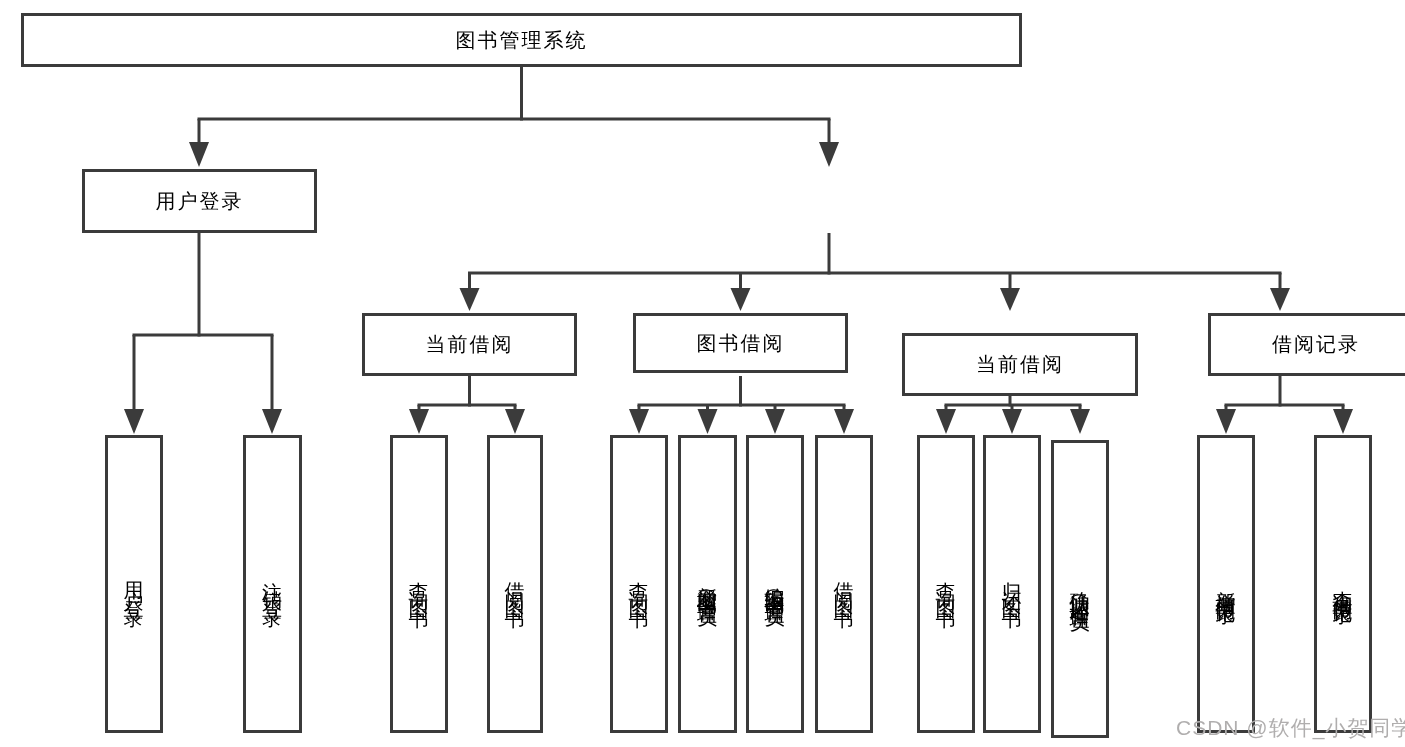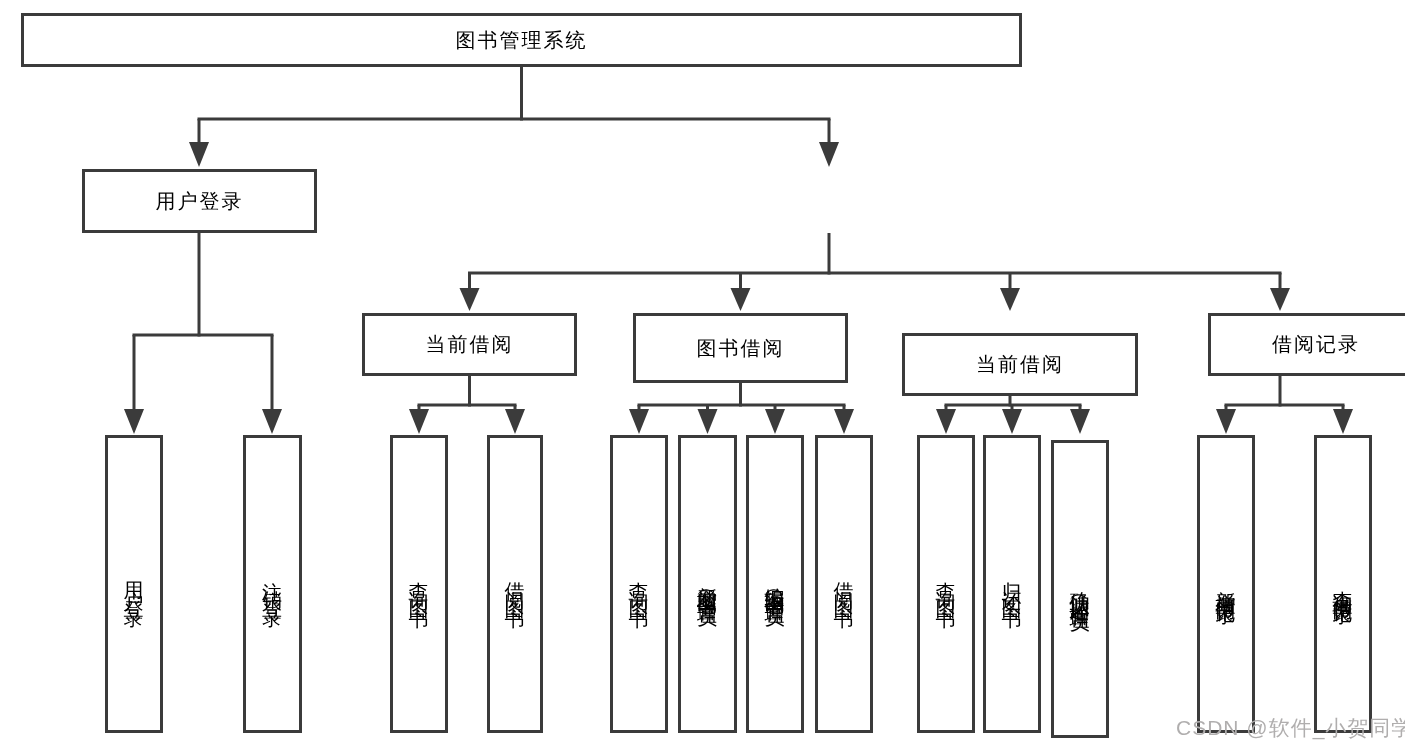--- a/index.html
+++ b/index.html
@@ -111,21 +111,21 @@
     <polygon points="1216,409 1236,409 1226,434"></polygon>
     <line x1="1343" y1="405" x2="1343" y2="412"></line>
     <polygon points="1333,409 1353,409 1343,434"></polygon>
   </svg>
 
   <div class="node" style="left:21px;top:13px;width:1001px;height:54px;">图书管理系统</div>
 
   <div class="node" style="left:82px;top:169px;width:235px;height:64px;">用户登录</div>
 
   <div class="node" style="left:362px;top:313px;width:215px;height:63px;">当前借阅</div>
-  <div class="node" style="left:633px;top:313px;width:215px;height:70px;">图书借阅</div>
+  <div class="node" style="left:633px;top:313px;width:215px;height:60px;">图书借阅</div>
   <div class="node" style="left:902px;top:313px;width:236px;height:63px;margin-top:20px;">当前借阅</div>
   <div class="node" style="left:1172px;top:313px;width:216px;height:63px;margin-left:36px;">借阅记录</div>
 
   <div class="node vertical" style="left:105px;top:435px;width:58px;height:298px;">用户登录</div>
   <div class="node vertical" style="left:243px;top:435px;width:59px;height:298px;">注销登录</div>
 
   <div class="node vertical" style="left:390px;top:435px;width:58px;height:298px;">查询图书</div>
   <div class="node vertical" style="left:487px;top:435px;width:56px;height:298px;">借阅图书</div>
 
   <div class="node vertical" style="left:610px;top:435px;width:58px;height:298px;">查询图书</div>

